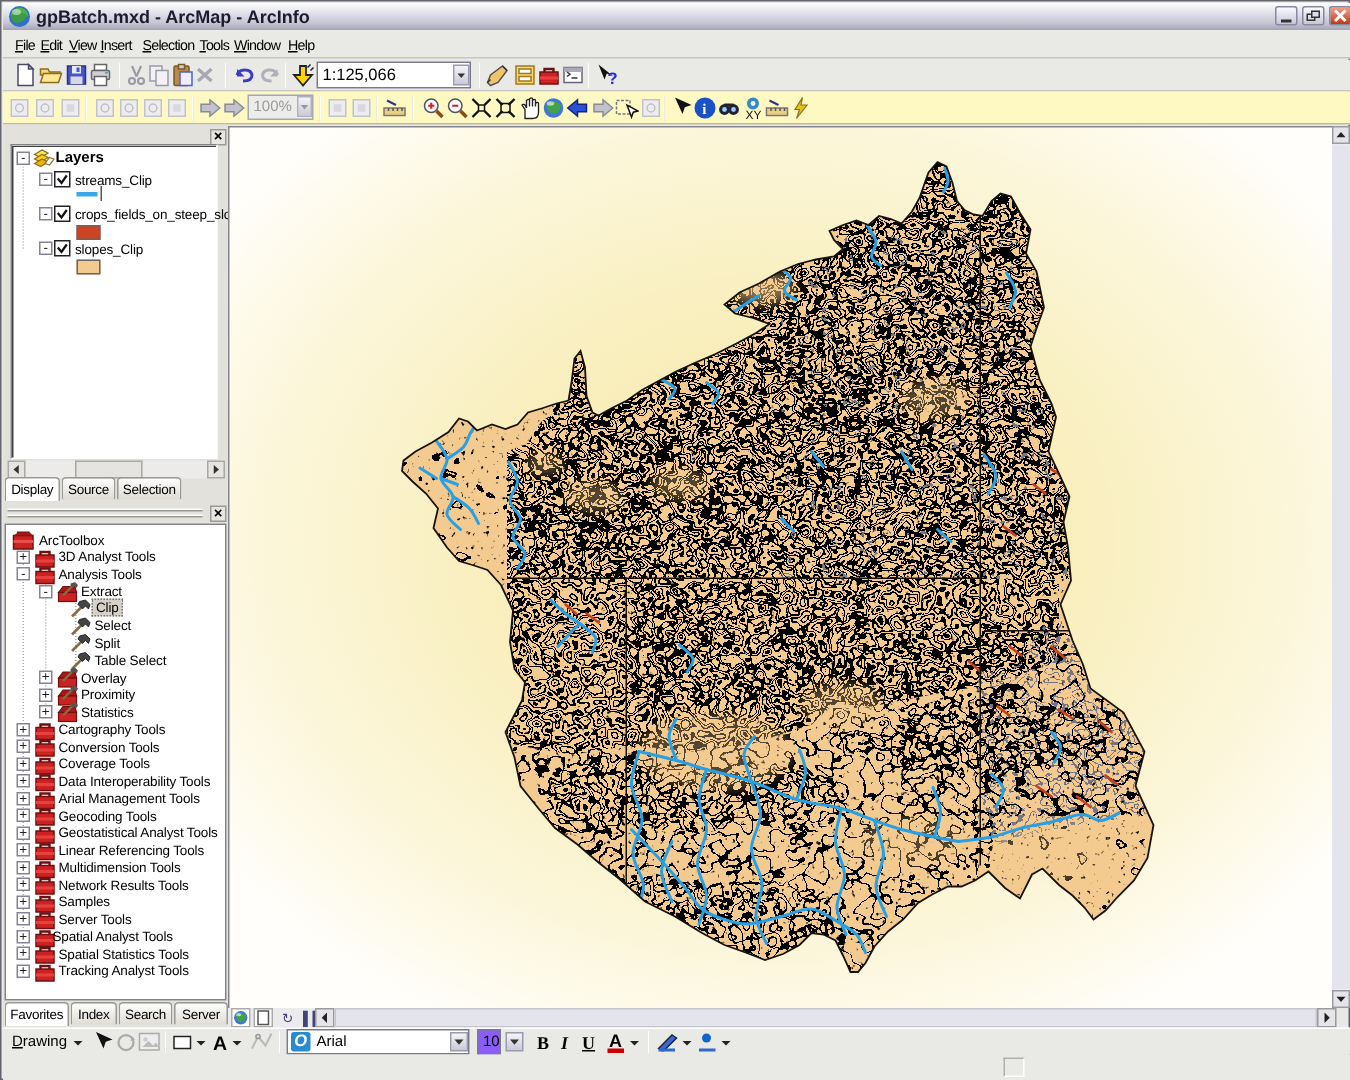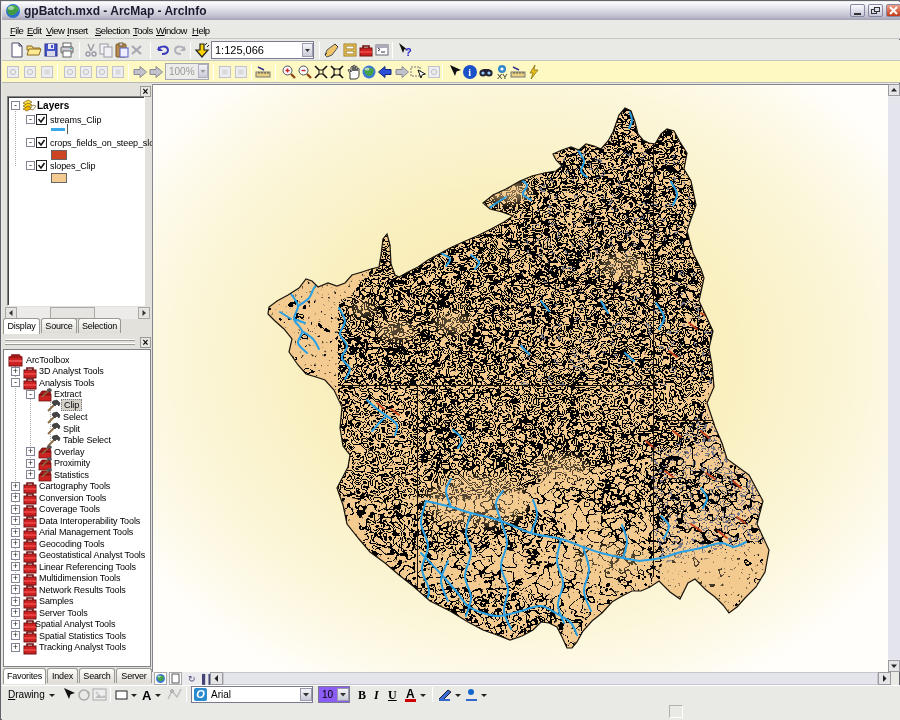--- a/index.html
+++ b/index.html
@@ -749,21 +749,21 @@
           <circle cx="6" cy="4" r="1.4" fill="#ddd" stroke="#999"></circle>
         </svg></div>
       <div style="position:absolute;left:184px;top:1px;width:1px;height:15px;background:#b4b4b8;border-right:1px solid #fff"></div>
       <div class="ab" style="left:189px;top:0;width:122px;height:17px;background:#fff;border:1px solid #7a7a8e">
         <div class="ab" style="left:2px;top:1px;width:13px;height:13px;background:#2a8ad0;border-radius:2px;color:#fff;font-style:italic;font-weight:bold;font-size:11px;text-align:center">O</div>
         <div class="ab" style="left:19px;top:2px">Arial</div>
         <div class="ab" style="left:108px;top:1px;width:12px;height:13px;background:linear-gradient(#f4f4f8,#cacad8);border:1px solid #9a9aae"><svg width="10" height="11">
             <path d="M2 4l3 3.5L8 4z" fill="#333"></path>
           </svg></div>
       </div>
-      <div class="ab" style="left:316px;top:0;width:32px;height:17px;background:#8b5cf6;border:1px solid #7a7a8e">
+      <div class="ab" style="left:316px;top:0;width:16px;height:17px;background:#8b5cf6;border:1px solid #7a7a8e">
         <div class="ab" style="left:3px;top:2px">10</div>
         <div class="ab" style="left:18px;top:1px;width:12px;height:13px;background:linear-gradient(#f4f4f8,#cacad8);border:1px solid #9a9aae"><svg width="10" height="11">
             <path d="M2 4l3 3.5L8 4z" fill="#333"></path>
           </svg></div>
       </div>
       <div class="ab" style="left:356px;top:2px;font-weight:bold;font-size:12px;font-family:'Liberation Serif'">B</div>
       <div class="ab" style="left:372px;top:2px;font-style:italic;font-weight:bold;font-size:12px;font-family:'Liberation Serif'">I</div>
       <div class="ab" style="left:386px;top:2px;text-decoration:underline;font-weight:bold;font-size:12px;font-family:'Liberation Serif'">U</div>
       <div class="ab" style="left:404px;top:1px;font-weight:bold;font-size:12px">A</div>
       <div class="ab" style="left:403px;top:13px;width:11px;height:3px;background:#c00"></div>

